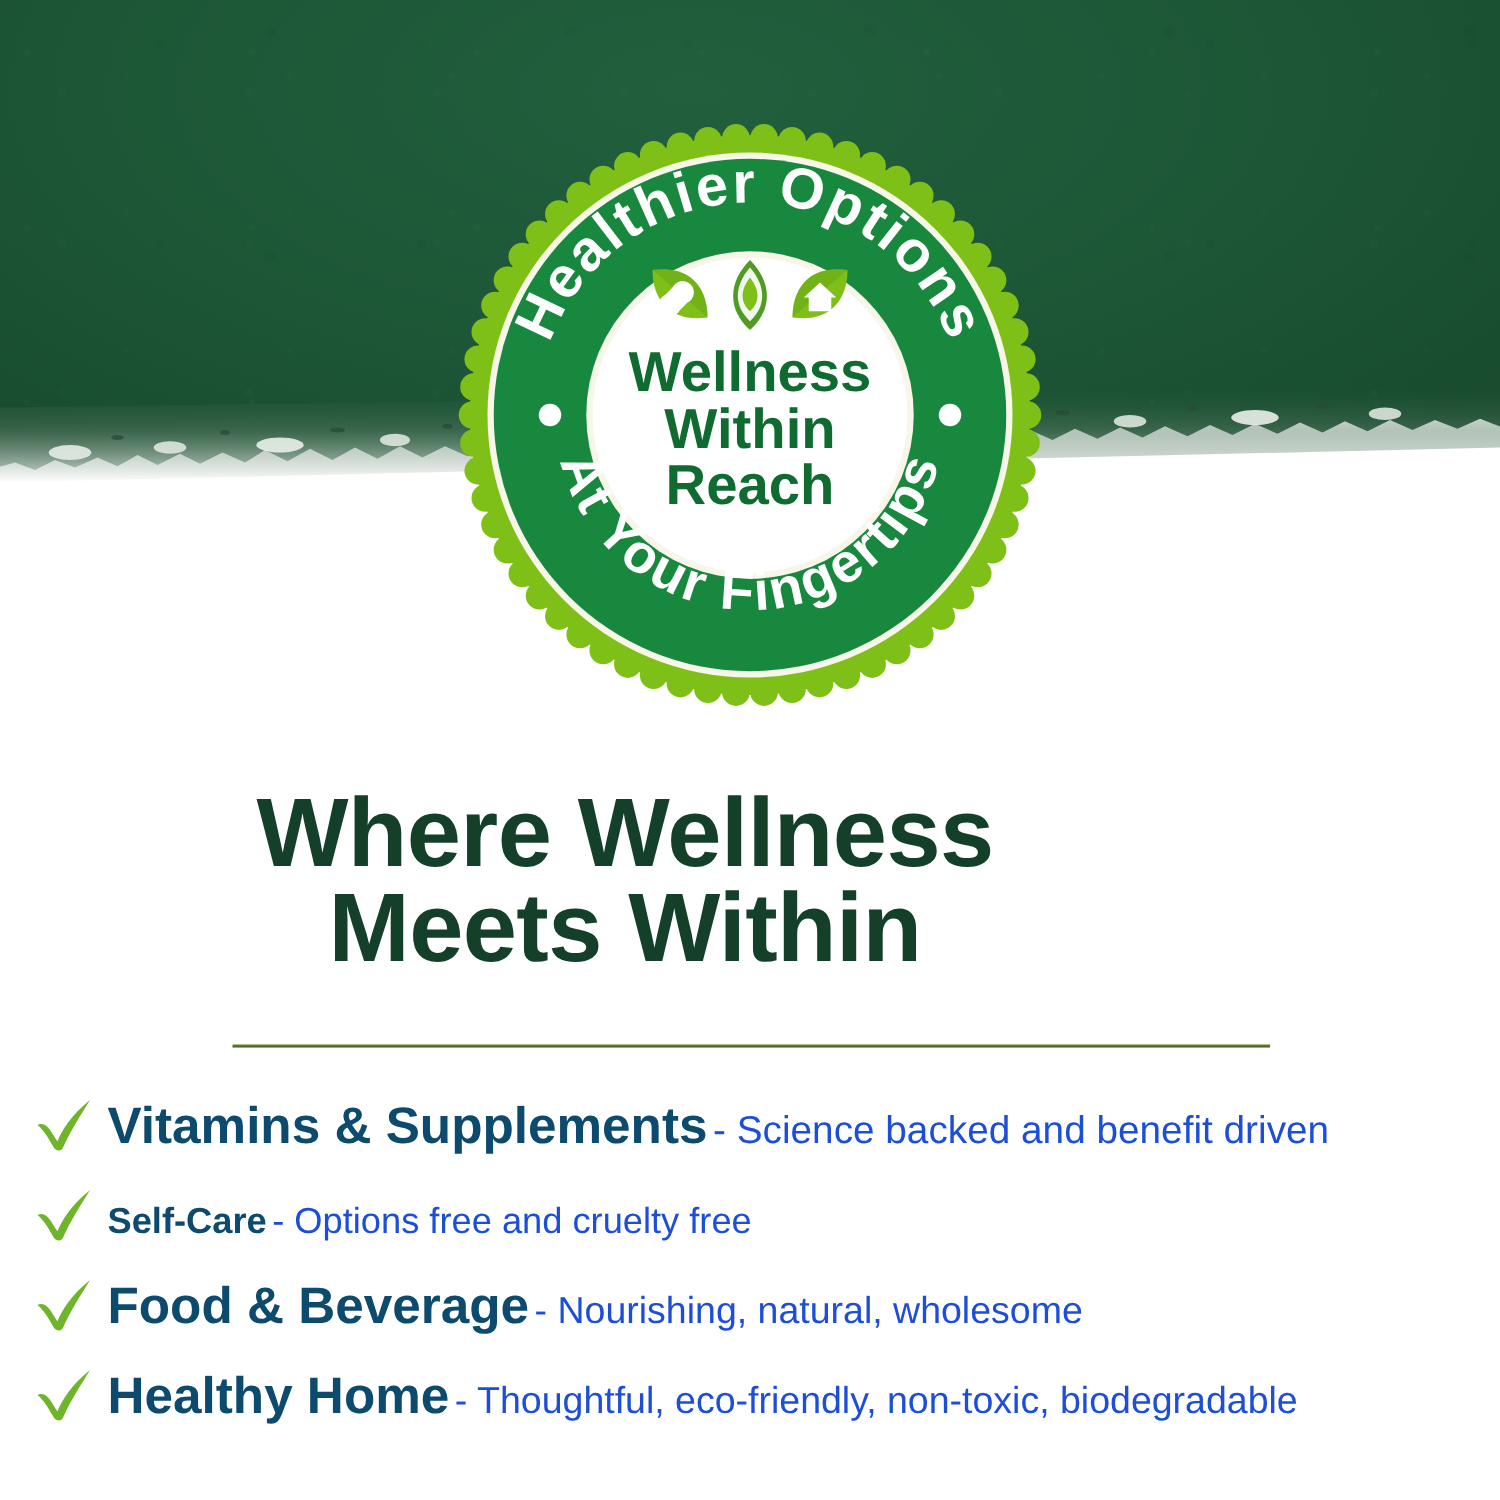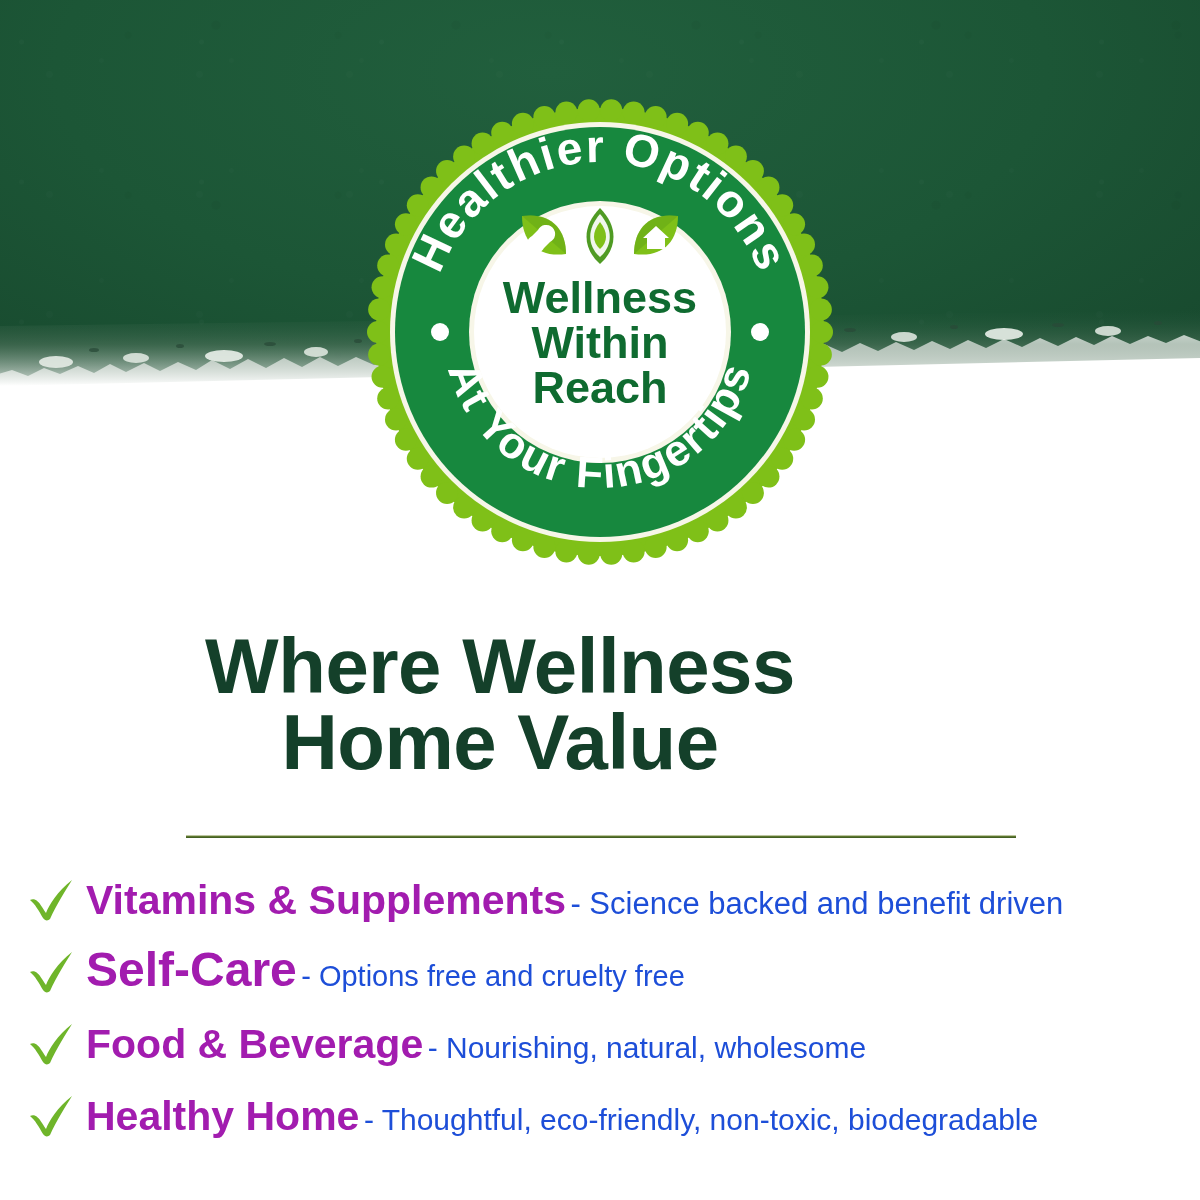--- a/index.html
+++ b/index.html
@@ -102,31 +102,31 @@
     flex: 0 0 auto;
     width: 52px;
     height: 48px;
     margin-right: 8px;
     position: relative;
     top: 8px;
   }
   .check svg { display:block; width: 100%; height: 100%; }
   .btext { white-space: nowrap; }
   .bhead {
-    color: #a21caf;
+    color: #0c4a6e;
     font-weight: 700;
   }
   .bdesc {
     color: #1d4ed8;
     font-weight: 400;
   }
   
   .b1 .bhead { font-size: 41px; }
   .b1 .bdesc { font-size: 31px; }
-  .b2 .bhead { font-size: 48px; }
+  .b2 .bhead { font-size: 29px; }
   .b2 .bdesc { font-size: 29px; }
   .b3 .bhead { font-size: 41px; }
   .b3 .bdesc { font-size: 30px; }
   .b4 .bhead { font-size: 41px; }
   .b4 .bdesc { font-size: 30px; }
 </style>
 </head>
 <body>
 
 <div id="banner">
@@ -310,21 +310,21 @@
       <g font-family="Liberation Sans, sans-serif" font-weight="700" fill="#0f6b30" text-anchor="middle">
         <text x="236" y="217" font-size="45">Wellness</text>
         <text x="236" y="262" font-size="45">Within</text>
         <text x="236" y="307" font-size="45">Reach</text>
       </g>
     </svg>
   </div>
 
   <div class="headline">
     <span>Where Wellness</span>
-    <span class="l2">Home Value</span>
+    <span class="l2">Meets Within</span>
   </div>
 
   <div class="rule"></div>
 
   <div class="bullets">
 
     <div class="bullet b1">
       <span class="check">
         <svg viewBox="0 0 52 48">
           <path d="M4,26 C8,24 12,26 16,33 C18,36 19,38 20,39 C23,31 31,18 46,6

